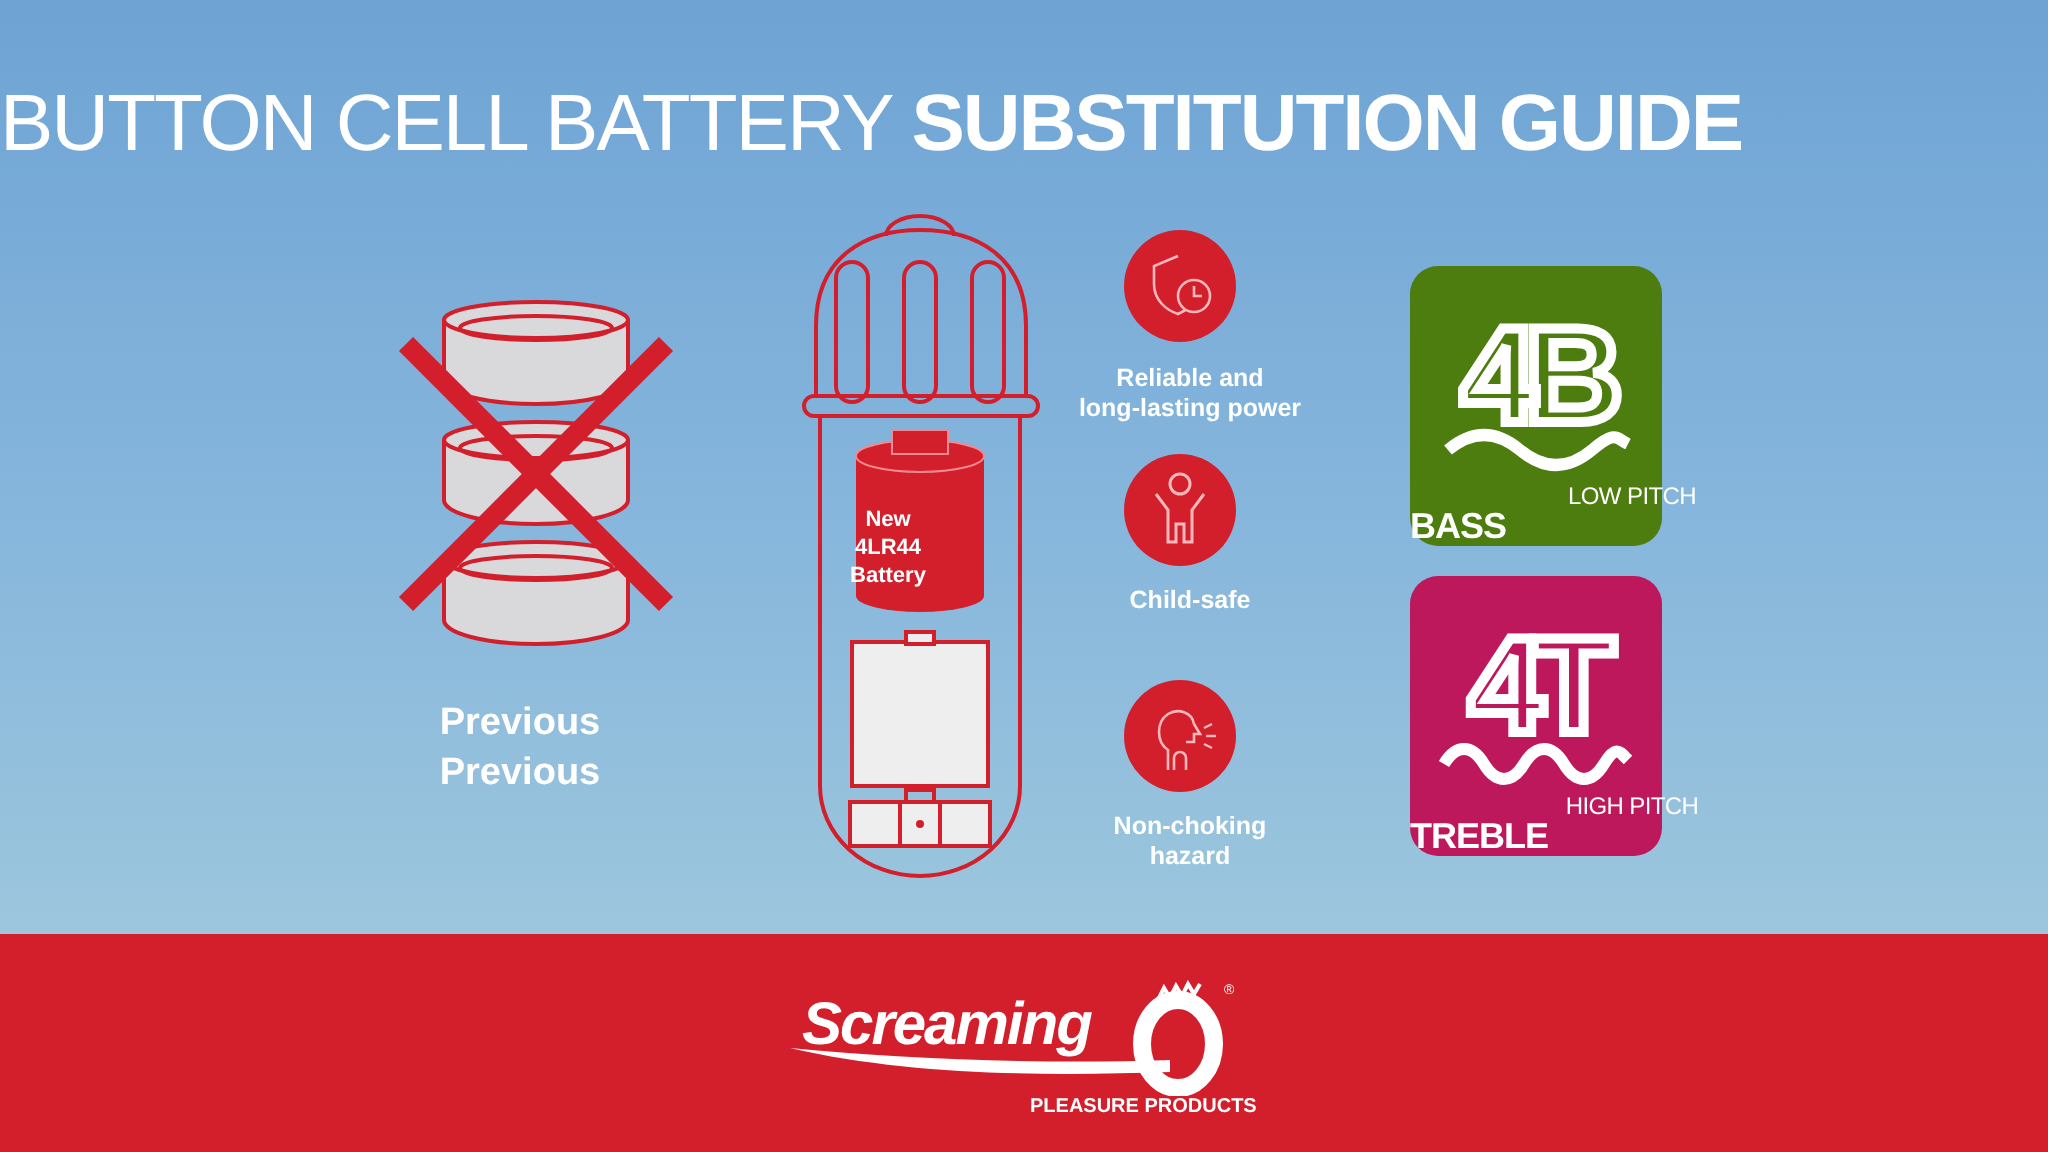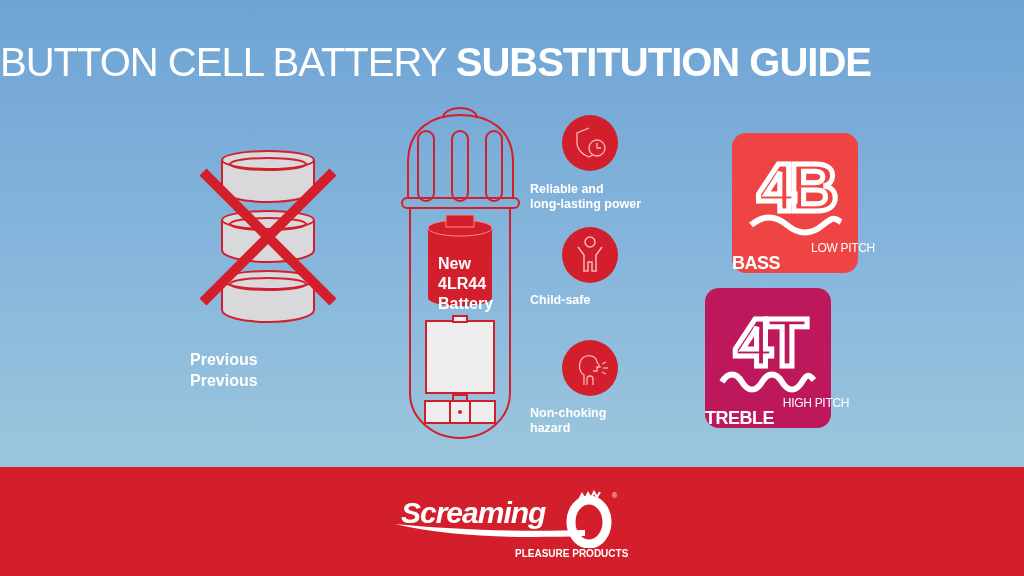--- a/index.html
+++ b/index.html
@@ -6,23 +6,23 @@
   body { width:1024px; height:576px; overflow:hidden; position:relative;
          font-family: "Liberation Sans", sans-serif; }
   .bg { position:absolute; left:0; top:0; width:1024px; height:467px;
         background: linear-gradient(180deg, #6ea3d4 0%, #86b6dc 55%, #9cc6dd 100%); }
   .band { position:absolute; left:0; top:467px; width:1024px; height:109px; background:#d31f2c; }
   .title { position:absolute; left:0; width:1024px; top:40px; text-align:left;
            color:#fff; font-size:40px; letter-spacing:-1px; white-space:nowrap; }
   .title .thin { font-weight:normal; }
   .title .bold { font-weight:bold; }
   .abs { position:absolute; }
-  .label { color:#fff; font-weight:bold; text-align:left; line-height:1.22; }
+  .label { color:#fff; font-weight:bold; text-align:center; line-height:1.22; }
   .feature-label { font-size:12.5px; }
-  .old-label { font-size:16px; line-height:1.3; }
+  .old-label { font-size:19px; line-height:1.3; }
   .badge { position:absolute; width:126px; height:140px; border-radius:14px; }
   .badge .sub { position:absolute; width:100%; text-align:center; color:#fff; font-size:12px; top:108px; letter-spacing:-0.3px;padding-left:48px; }
   .badge .main { position:absolute; width:100%; color:#fff; font-size:18px; font-weight:bold; top:120px; letter-spacing:-0.5px; }
   .logo-text { position:absolute; color:#fff; font-weight:bold; font-style:italic; font-size:30px; letter-spacing:-1px; }
   .logo-sub { position:absolute; color:#fff; font-weight:bold; font-size:10px; }
 </style>
 </head>
 <body>
 
 <div class="bg"></div>
@@ -66,21 +66,21 @@
     <rect x="55" y="292" width="14" height="6"></rect>
     <rect x="27" y="298" width="70" height="22" fill="#eeeeee"></rect>
     <line x1="52" y1="298" x2="52" y2="320"></line>
     <line x1="72" y1="298" x2="72" y2="320"></line>
   </g>
   <circle cx="62" cy="309" r="2" fill="#d31f2c"></circle>
   <path d="M30 125 v70 a32 8 0 0 0 64 0 v-70" fill="#d31f2c"></path>
   <ellipse cx="62" cy="125" rx="32" ry="8" fill="#d31f2c" stroke="#f08a90" stroke-width="1"></ellipse>
   <rect x="48" y="112" width="28" height="12" fill="#d31f2c" stroke="#f08a90" stroke-width="1"></rect>
 </svg>
-<div class="abs label" style="left:438px;top:254px;width:64px;font-size:16px;line-height:1.25">
+<div class="abs label" style="left:412px;top:254px;width:64px;font-size:11px;line-height:1.25">
   <div>New</div>
   <div>4LR44</div>
   <div>Battery</div>
 </div>
 
 <svg class="abs" style="left:562px;top:115px" width="56" height="56" viewBox="0 0 56 56">
   <circle cx="28" cy="28" r="28" fill="#d31f2c"></circle>
   <path d="M27 13 l-12 5 v9 c0 8 6 13 12 15 c2-1 4-2 5-3" fill="none" stroke="#f7b8bc" stroke-width="1.3"></path>
   <circle cx="35" cy="33" r="8" fill="#d31f2c" stroke="#f7b8bc" stroke-width="1.3"></circle>
   <path d="M35 28 v5 h4" fill="none" stroke="#f7b8bc" stroke-width="1.3"></path>
@@ -105,21 +105,21 @@
   <path d="M25 45 v-6 a3 3 0 0 1 6 0 v6" fill="none" stroke="#f7b8bc" stroke-width="1.3"></path>
   <line x1="40" y1="24" x2="44" y2="22" stroke="#f7b8bc" stroke-width="1.2"></line>
   <line x1="41" y1="28" x2="46" y2="28" stroke="#f7b8bc" stroke-width="1.2"></line>
   <line x1="40" y1="32" x2="44" y2="34" stroke="#f7b8bc" stroke-width="1.2"></line>
 </svg>
 <div class="abs label feature-label" style="left:530px;top:406px;width:130px">
   <div>Non-choking</div>
   <div>hazard</div>
 </div>
 
-<div class="badge" style="left:732px;top:133px;background:#ef4444">
+<div class="badge" style="left:705px;top:133px;background:#4d7c0f">
   <svg class="abs" style="left:13px;top:8px" width="100" height="100" viewBox="0 0 100 100">
     <text x="50" y="70" text-anchor="middle" font-family="Liberation Sans, sans-serif" font-size="68" font-weight="bold" fill="none" stroke="#fff" stroke-width="5" letter-spacing="-6">4B</text>
     <path d="M6 84 c12-10 24-10 36 0 s24 10 36 0 s12-6 18-3" fill="none" stroke="#fff" stroke-width="6"></path>
   </svg>
   <div class="sub">LOW PITCH</div>
   <div class="main">BASS</div>
 </div>
 
 <div class="badge" style="left:705px;top:288px;background:#be185d">
   <svg class="abs" style="left:13px;top:8px" width="100" height="100" viewBox="0 0 100 100">

